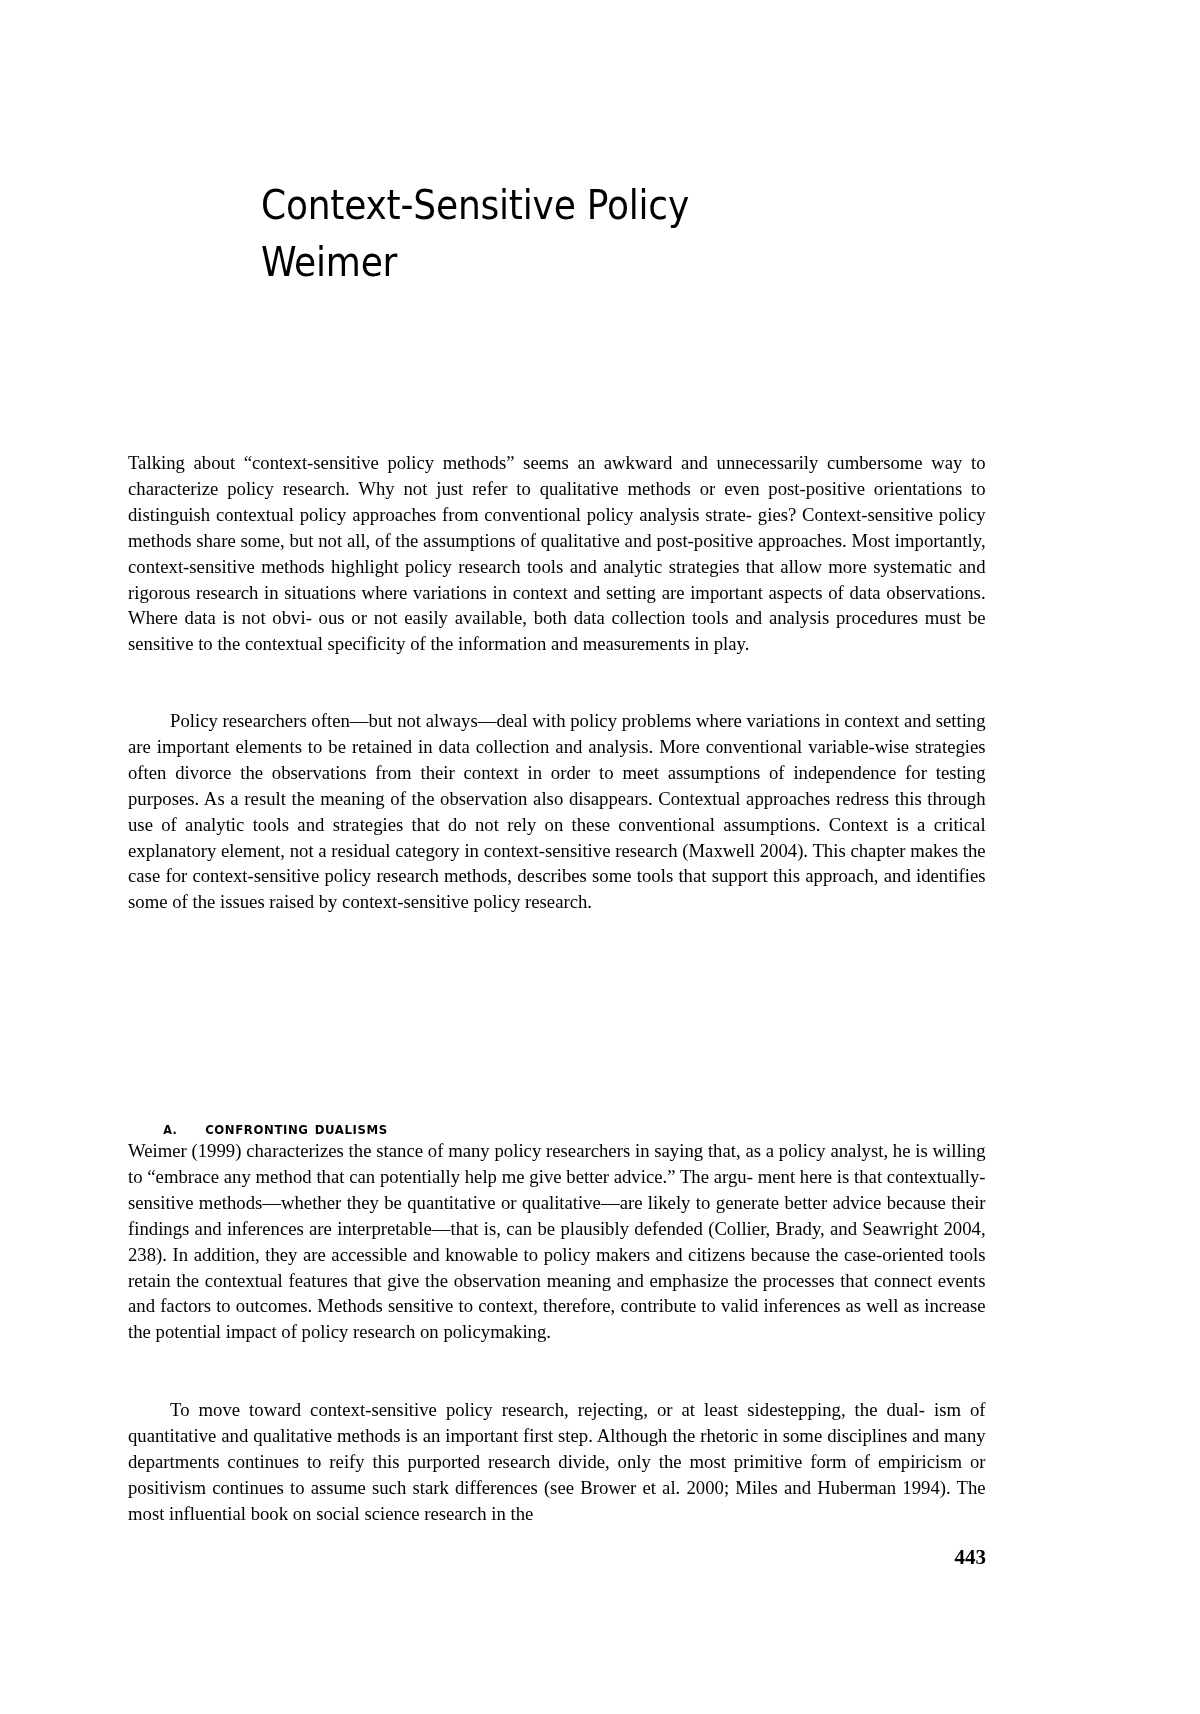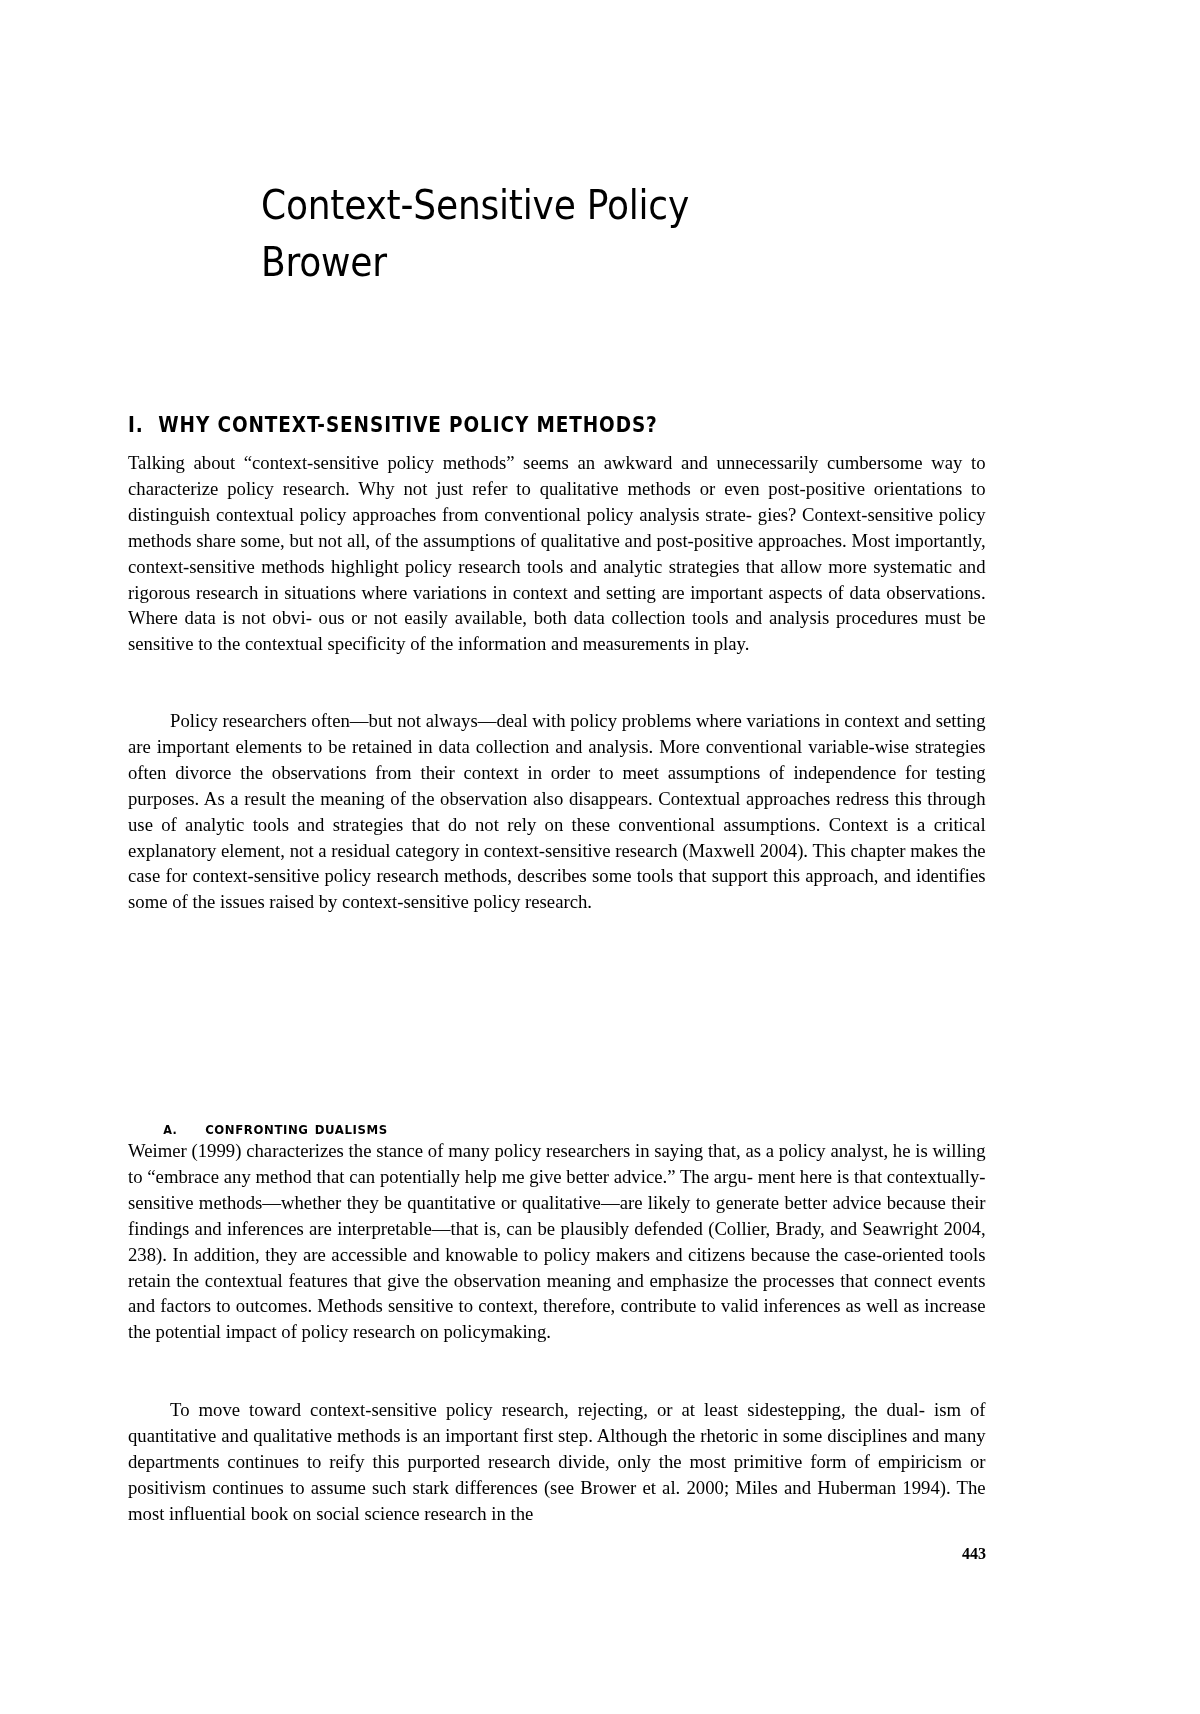--- a/index.html
+++ b/index.html
@@ -118,36 +118,35 @@
 
   
   .page-number {
     position: absolute;
     right: 0;
     top: 1545px;
     width: 858px;
     text-align: right;
     font-family: "Liberation Serif", "DejaVu Serif", serif;
     font-weight: bold;
-    font-size: 16px;
+    font-size: 21px;
     color: #000000;
   }
 </style>
 </head>
 <body>
 
 <div class="page">
   <div class="content">
 
     <h1 class="chapter-title">
       <span class="t-line">Context-Sensitive Policy</span>
-      <span class="t-line">Brower</span>
+      <span class="t-line">Weimer</span>
     </h1>
 
-    <h2 class="section-heading">I.  WHY CONTEXT-SENSITIVE POLICY METHODS?</h2>
 
     <div class="body-block" id="para-intro">
       <p>Talking about “context-sensitive policy methods” seems an awkward and unnecessarily cumbersome way to characterize policy research. Why not just refer to qualitative methods or even post-positive orientations to distinguish contextual policy approaches from conventional policy analysis strate- gies? Context-sensitive policy methods share some, but not all, of the assumptions of qualitative and post-positive approaches. Most importantly, context-sensitive methods highlight policy research tools and analytic strategies that allow more systematic and rigorous research in situations where variations in context and setting are important aspects of data observations. Where data is not obvi- ous or not easily available, both data collection tools and analysis procedures must be sensitive to the contextual specificity of the information and measurements in play.</p>
     </div>
 
     <div class="body-block" id="para-second">
       <p class="indent">Policy researchers often—but not always—deal with policy problems where variations in context and setting are important elements to be retained in data collection and analysis. More conventional variable-wise strategies often divorce the observations from their context in order to meet assumptions of independence for testing purposes. As a result the meaning of the observation also disappears. Contextual approaches redress this through use of analytic tools and strategies that do not rely on these conventional assumptions. Context is a critical explanatory element, not a residual category in context-sensitive research (Maxwell 2004). This chapter makes the case for context-sensitive policy research methods, describes some tools that support this approach, and identifies some of the issues raised by context-sensitive policy research.</p>
     </div>
 
     <h3 class="subsection-heading">

